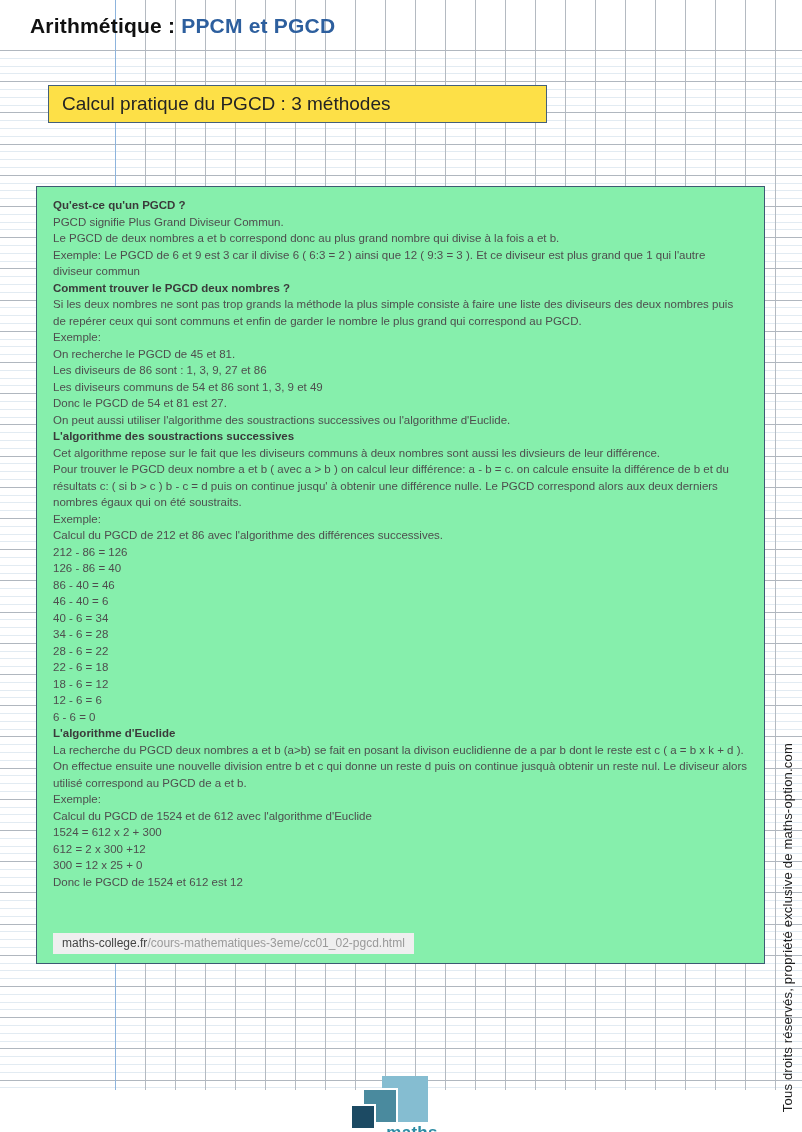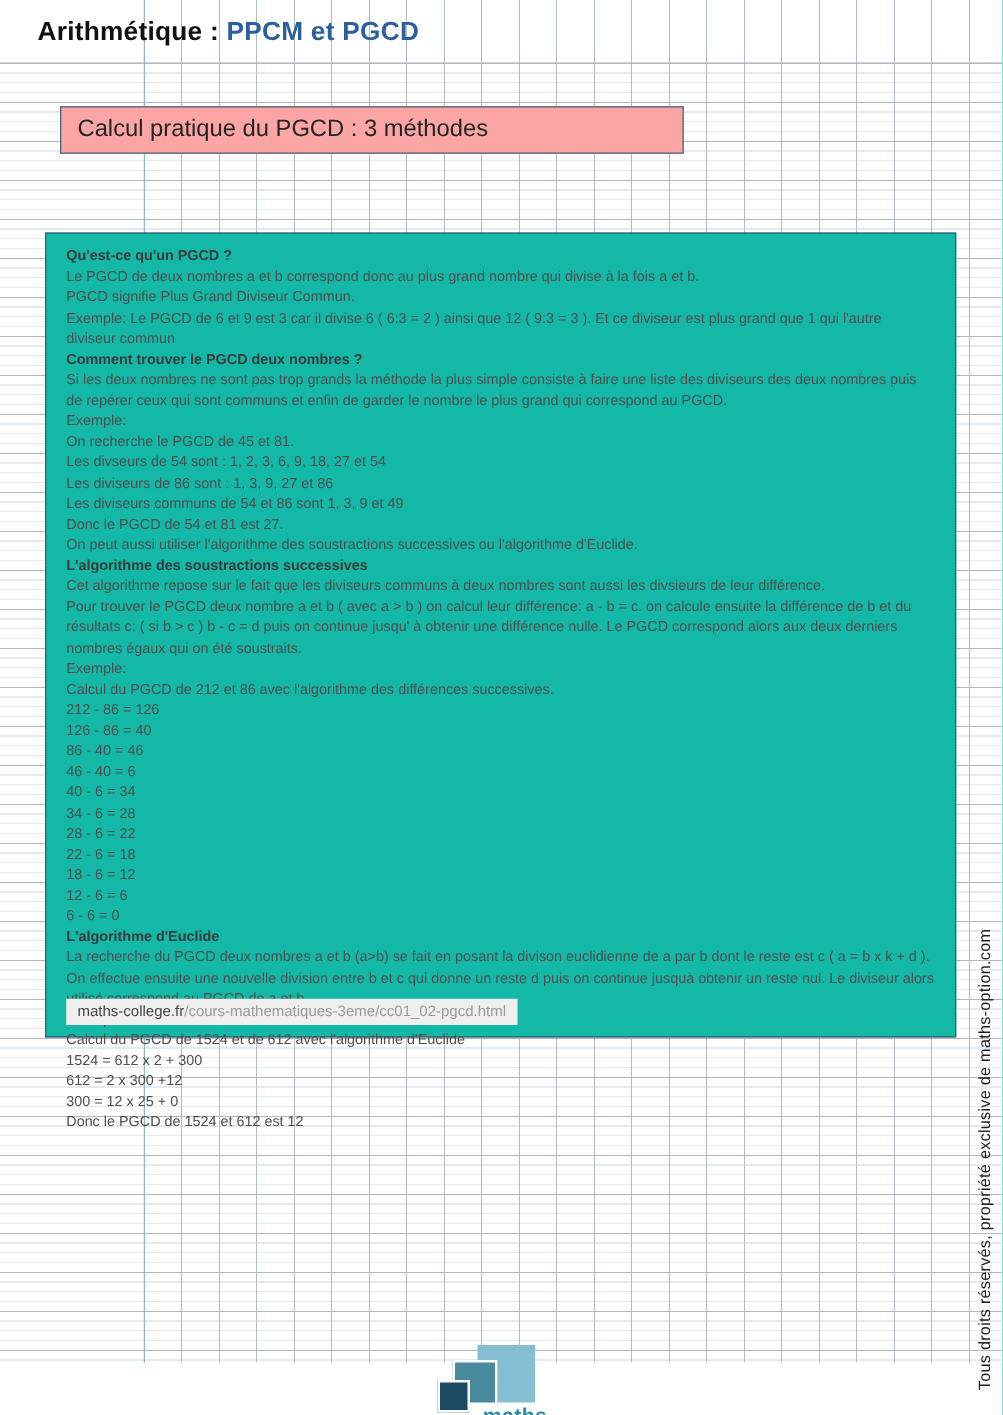--- a/index.html
+++ b/index.html
@@ -31,28 +31,28 @@
     pointer-events: none;
   }
   
   .title {
     position: absolute; left: 30px; top: 14px; margin: 0;
     font-size: 21px; font-weight: bold; color: #111111;
     letter-spacing: 0.2px;
   }
   .subtitle-box {
     position: absolute; left: 48px; top: 85px; width: 484px; height: 36px;
-    background: #fca5a5; border: 1px solid #44607a;
+    background: #fde047; border: 1px solid #44607a;
     display: flex; align-items: center; padding-left: 13px;
     font-size: 19px; color: #242424;
   }
   
   .content-box {
-    position: absolute; left: 36px; top: 186px; width: 729px; height: 644px;
-    background: #14b8a6; border: 1px solid #3d5a73;
+    position: absolute; left: 36px; top: 186px; width: 729px; height: 778px;
+    background: #86efac; border: 1px solid #3d5a73;
     box-sizing: border-box;
     padding: 10px 16px 18px 16px;
   }
   .content-text { font-size: 11.5px; line-height: 16.5px; color: #4e4e4e; }
   .section { }
   .section:first-child { margin-top: 0; }
   .section-heading { font-weight: bold; color: #3a3a3a; }
   .text-line { white-space: pre-wrap; }
   .url-bar {
     position: absolute; left: 16px; bottom: 9px;
@@ -90,30 +90,29 @@
 <h1 class="title"><span>Arithmétique :</span> <span id="title-accent" style="color: rgb(45, 95, 158);">PPCM et PGCD</span></h1>
 
 <div class="subtitle-box">
   <span>Calcul pratique du PGCD : 3 méthodes</span>
 </div>
 
 <div class="content-box">
   <div class="content-text" id="sections">
       <div class="section">
         <div class="section-heading">Qu'est-ce qu'un PGCD ?</div>
+        <div class="text-line">PGCD signifie Plus Grand Diviseur Commun.</div>
         <div class="text-line">Le PGCD de deux nombres a et b correspond donc au plus grand nombre qui divise à la fois a et b.</div>
-        <div class="text-line">PGCD signifie Plus Grand Diviseur Commun.</div>
         <div class="text-line">Exemple: Le PGCD de 6 et 9 est 3 car il divise 6 ( 6:3 = 2 ) ainsi que 12 ( 9:3 = 3 ). Et ce diviseur est plus grand que 1 qui l'autre diviseur commun</div>
       </div>
       <div class="section">
         <div class="section-heading">Comment trouver le PGCD deux nombres ?</div>
         <div class="text-line">Si les deux nombres ne sont pas trop grands la méthode la plus simple consiste à faire une liste des diviseurs des deux nombres puis de repérer ceux qui sont communs et enfin de garder le nombre le plus grand qui correspond au PGCD.</div>
         <div class="text-line">Exemple:</div>
         <div class="text-line">On recherche le PGCD de 45 et 81.</div>
-        <div class="text-line">Les divseurs de 54 sont : 1, 2, 3, 6, 9, 18, 27 et 54</div>
         <div class="text-line">Les diviseurs de 86 sont : 1, 3, 9, 27 et 86</div>
         <div class="text-line">Les diviseurs communs de 54 et 86 sont 1, 3, 9 et 49</div>
         <div class="text-line">Donc le PGCD de 54 et 81 est 27.</div>
         <div class="text-line">On peut aussi utiliser l'algorithme des soustractions successives ou l'algorithme d'Euclide.</div>
       </div>
       <div class="section">
         <div class="section-heading">L'algorithme des soustractions successives</div>
         <div class="text-line">Cet algorithme repose sur le fait que les diviseurs communs à deux nombres sont aussi les divsieurs de leur différence.</div>
         <div class="text-line">Pour trouver le PGCD deux nombre a et b ( avec a &gt; b ) on calcul leur différence: a - b = c. on calcule ensuite la différence de b et du résultats c: ( si b &gt; c ) b - c = d puis on continue jusqu' à obtenir une différence nulle. Le PGCD correspond alors aux deux derniers nombres égaux qui on été soustraits.</div>
         <div class="text-line">Exemple:</div>

